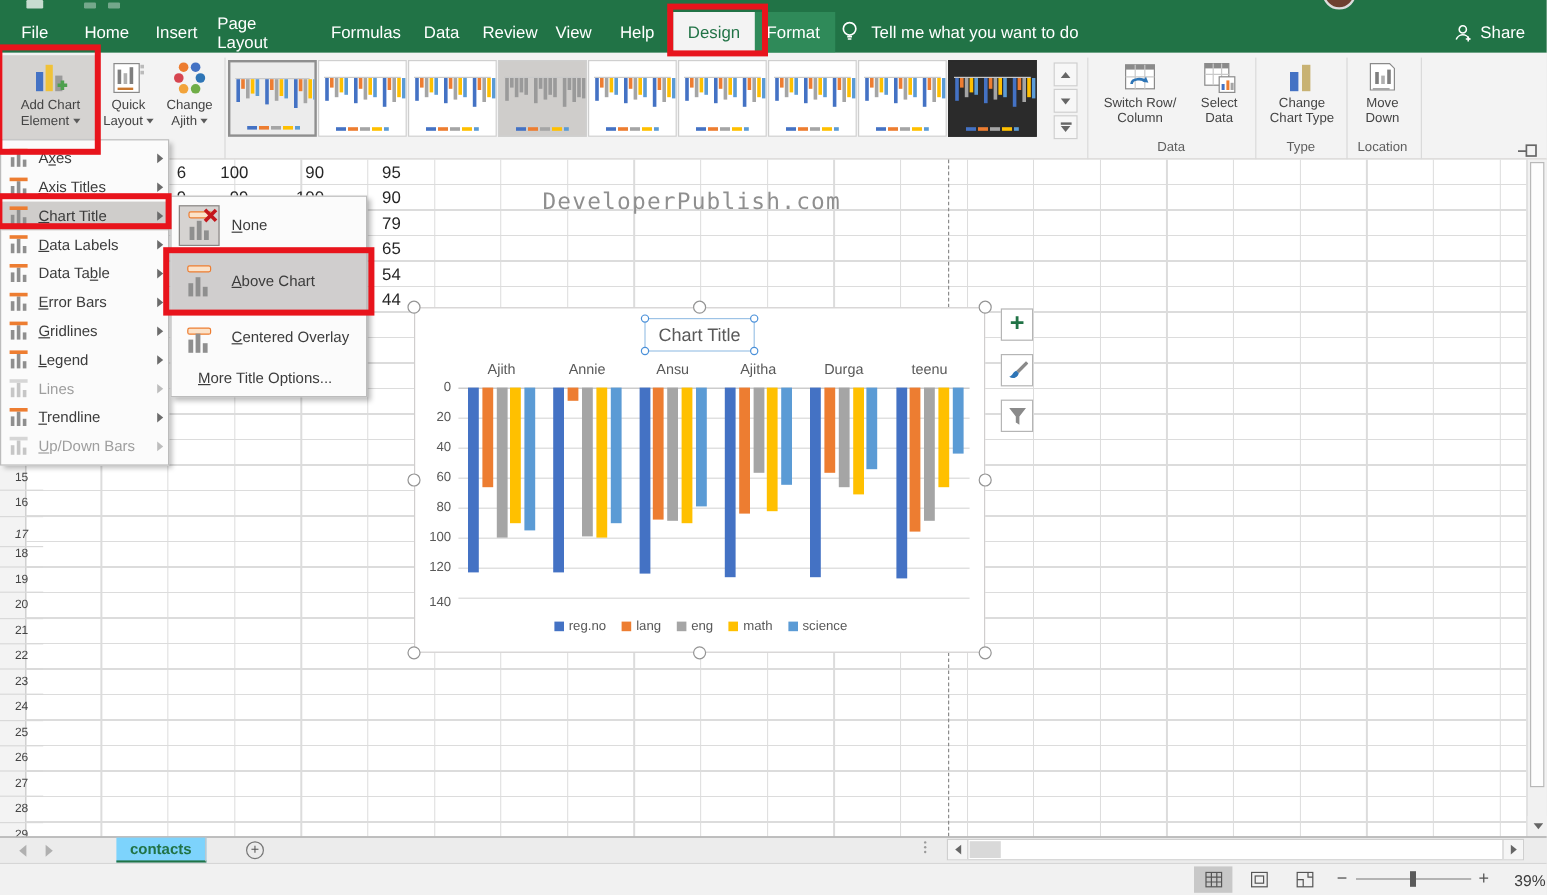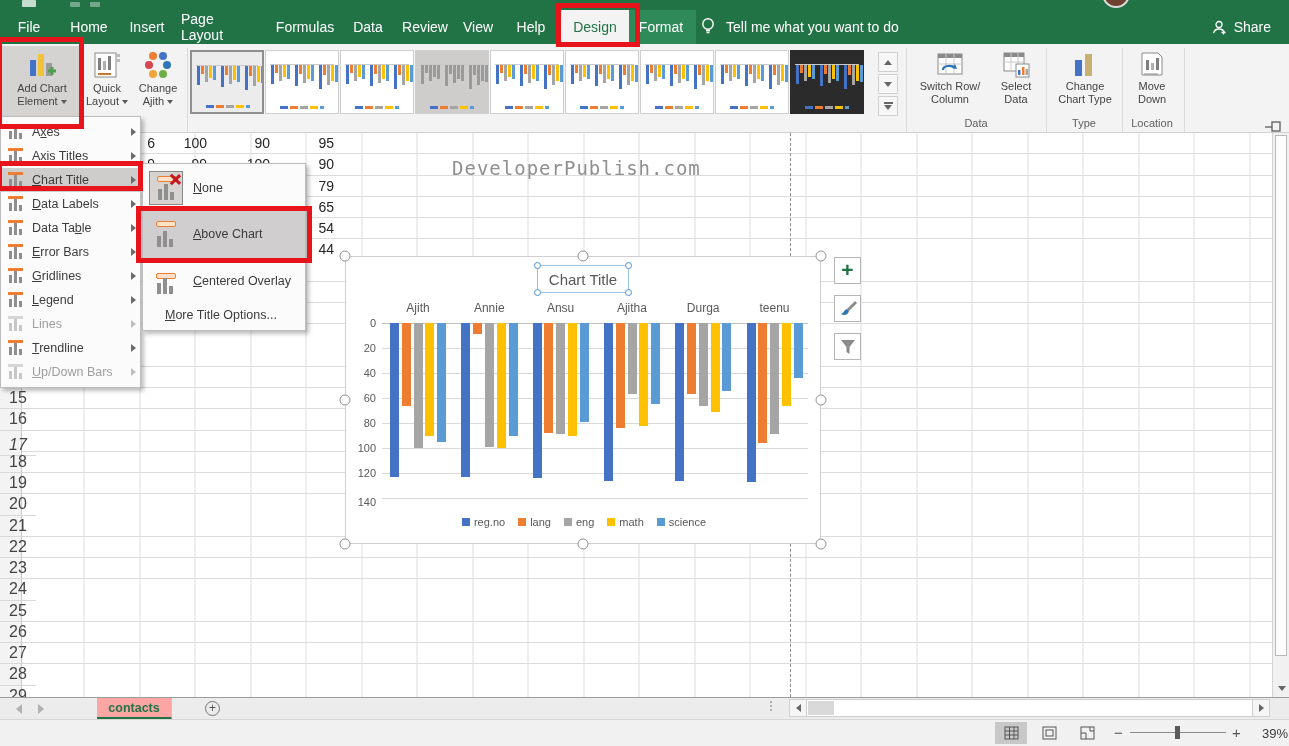--- a/index.html
+++ b/index.html
@@ -33,21 +33,21 @@
 .gbtn{width:20px;height:20px;background:#f7f7f7;border:1px solid #cfcfcf;display:flex;align-items:center;justify-content:center;flex-direction:column;gap:1px}
 .tri-up{width:0;height:0;border-left:4px solid transparent;border-right:4px solid transparent;border-bottom:5px solid #666}
 .tri-dn{width:0;height:0;border-left:4px solid transparent;border-right:4px solid transparent;border-top:5px solid #666}
 .morebar{width:9px;height:2px;background:#666}
 .pin{position:absolute;left:1264px;top:75px}
 
 .sheet{position:absolute;left:0;top:133px;width:1272px;height:564px;background:#fff;
  background-image:repeating-linear-gradient(to right,transparent 0 54.5px,#dcdcdc 54.5px 55.5px),repeating-linear-gradient(to bottom,transparent 0 20.25px,#dcdcdc 20.25px 21.25px);
  background-position:29.5px 0,0 0}
 .rowhdr{position:absolute;left:0;top:0;width:22px;height:564px;background:#f3f3f3;border-right:1px solid #c9c9c9}
-.rownum{position:absolute;left:0;width:36px;height:21.25px;font-size:16px;color:#444;display:flex;align-items:center;justify-content:center;border-bottom:1px solid #d9d9d9}
+.rownum{position:absolute;left:0;width:36px;height:21.25px;font-size:10px;color:#444;display:flex;align-items:center;justify-content:center;border-bottom:1px solid #d9d9d9}
 .cell{position:absolute;width:60px;height:21px;font-size:14px;color:#262626;text-align:right;line-height:21px}
 .watermark{position:absolute;left:452px;top:24px;font-family:"DejaVu Sans Mono",monospace;font-size:19px;letter-spacing:1px;color:#8f8f8f}
 .pagebreak{position:absolute;left:790px;top:0;height:564px;width:0;border-left:1px dashed #8c8c8c}
 
 .chart{position:absolute;left:345px;top:256px;width:476px;height:288px;background:#fff;border:1px solid #d0cece}
 .ctitlebox{position:absolute;left:191px;top:8px;width:92px;height:28px;border:1px solid #9dc3e6;background:#fff;display:flex;align-items:center;justify-content:center;font-size:15px;color:#595959}
 .thandle{position:absolute;width:7px;height:7px;border:1.5px solid #4a90d9;background:#fff;border-radius:50%}
 .catlbl{position:absolute;top:44px;width:64px;text-align:center;font-size:12px;color:#595959}
 .ytick{position:absolute;left:0;width:30px;text-align:right;font-size:11px;color:#595959}
 .gline{position:absolute;left:36px;width:426px;height:1px;background:#d9d9d9}
@@ -84,21 +84,21 @@
 .xmark:before,.xmark:after{content:"";position:absolute;left:6px;top:0;width:2.5px;height:13px;background:#c4161c}
 .xmark:before{transform:rotate(45deg)}.xmark:after{transform:rotate(-45deg)}
 
 .redbox{position:absolute;border:5px solid #e8141c;z-index:60;pointer-events:none}
 
 .vscroll{position:absolute;left:1272px;top:133px;width:17px;height:564px;background:#f1f1f1;border-left:1px solid #d4d4d4}
 .vthumb{position:absolute;left:2px;top:2px;width:12px;height:521px;background:#fdfdfd;border:1px solid #b8b8b8}
 .vbtn{position:absolute;left:0;width:17px;height:17px;background:#f1f1f1;display:flex;align-items:center;justify-content:center}
 .tabbar{position:absolute;left:0;top:697px;width:1289px;height:22px;background:#ececec;border-top:1px solid #9d9d9d}
 .navarr{position:absolute;top:6px}
-.sheettab{position:absolute;left:97px;top:0;width:75px;height:21px;background:#fca5a5;border-right:1px solid #c6c6c6;border-bottom:2px solid #217346;color:#217346;font-weight:bold;font-size:12.5px;display:flex;align-items:center;justify-content:center}
+.sheettab{position:absolute;left:97px;top:0;width:75px;height:21px;background:#7dd3fc;border-right:1px solid #c6c6c6;border-bottom:2px solid #217346;color:#217346;font-weight:bold;font-size:12.5px;display:flex;align-items:center;justify-content:center}
 .addsheet{position:absolute;left:205px;top:3px;width:15px;height:15px;border:1px solid #767676;border-radius:50%;color:#555;font-size:12px;line-height:13px;text-align:center}
 .tabdots{position:absolute;left:770px;top:3px;display:flex;flex-direction:column;gap:2px}
 .tabdots i{width:2px;height:2px;background:#9a9a9a;border-radius:50%}
 .hscroll{position:absolute;left:789px;top:699px;width:481px;height:18px;background:#fff;border:1px solid #cfcfcf}
 .hthumb{position:absolute;left:18px;top:1px;width:26px;height:14px;background:#d9d9d9}
 .harrow{position:absolute;top:0;width:17px;height:16px;background:#f5f5f5;border-right:1px solid #cfcfcf;display:flex;align-items:center;justify-content:center}
 .statusbar{position:absolute;left:0;top:719px;width:1289px;height:27px;background:#f1f1f1;border-top:1px solid #d6d6d6}
 .viewbtn{position:absolute;top:2px;width:32px;height:22px;display:flex;align-items:center;justify-content:center}
 .viewbtn.sel{background:#c8c8c8}
 .zoomtxt{position:absolute;left:1248px;top:6px;width:40px;font-size:13px;color:#3b3b3b;text-align:right}

